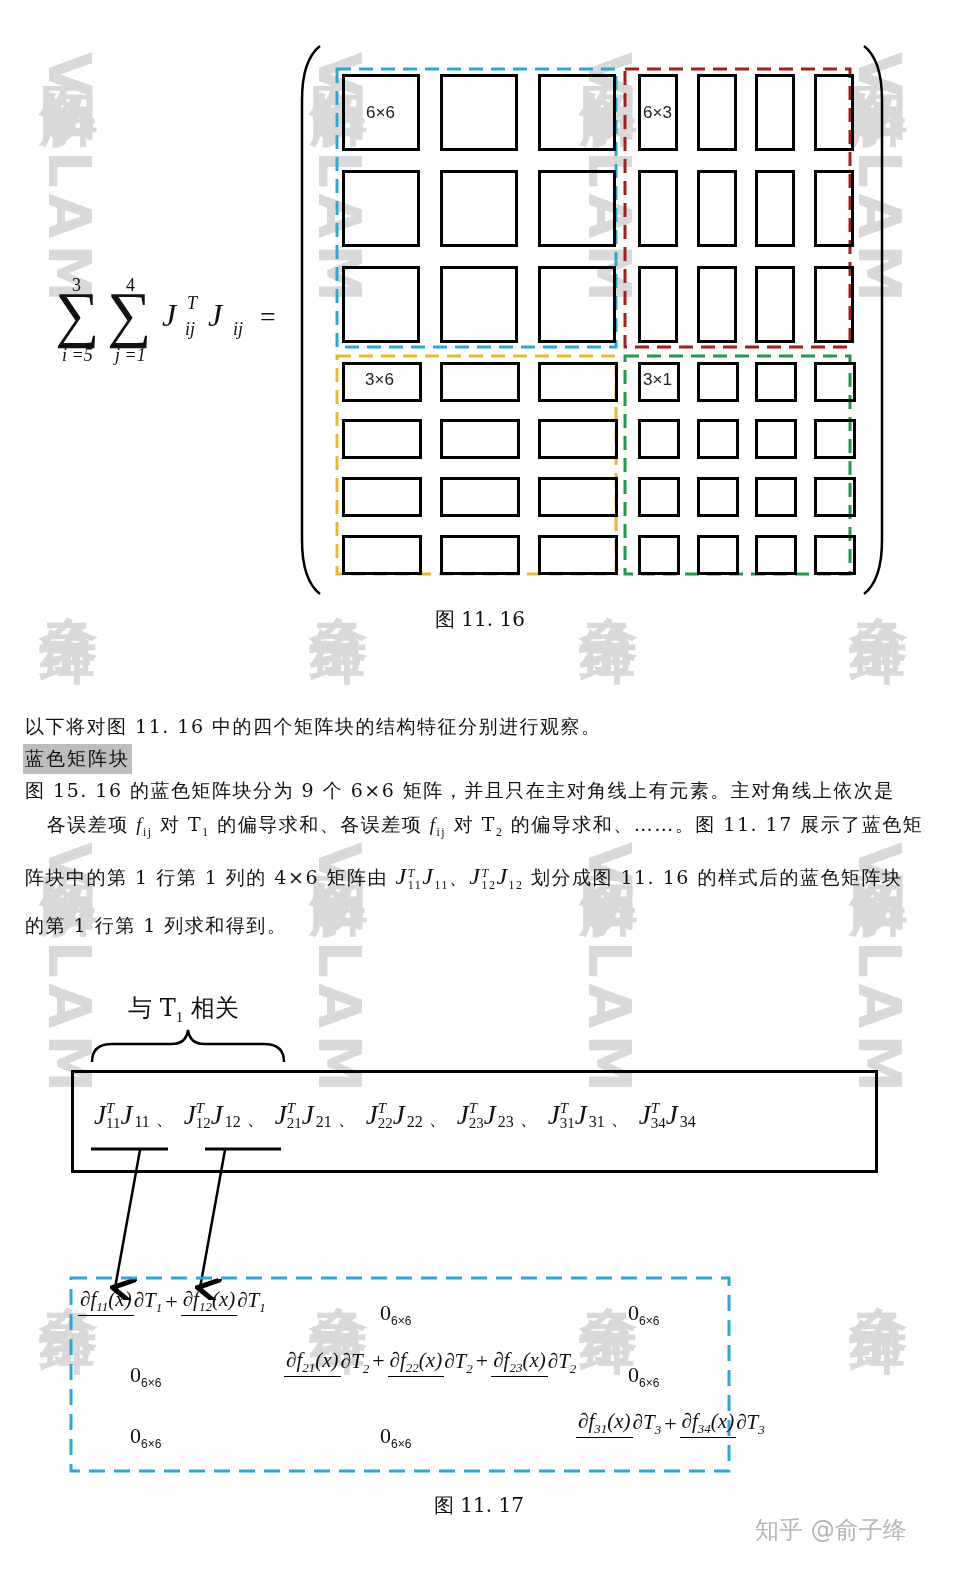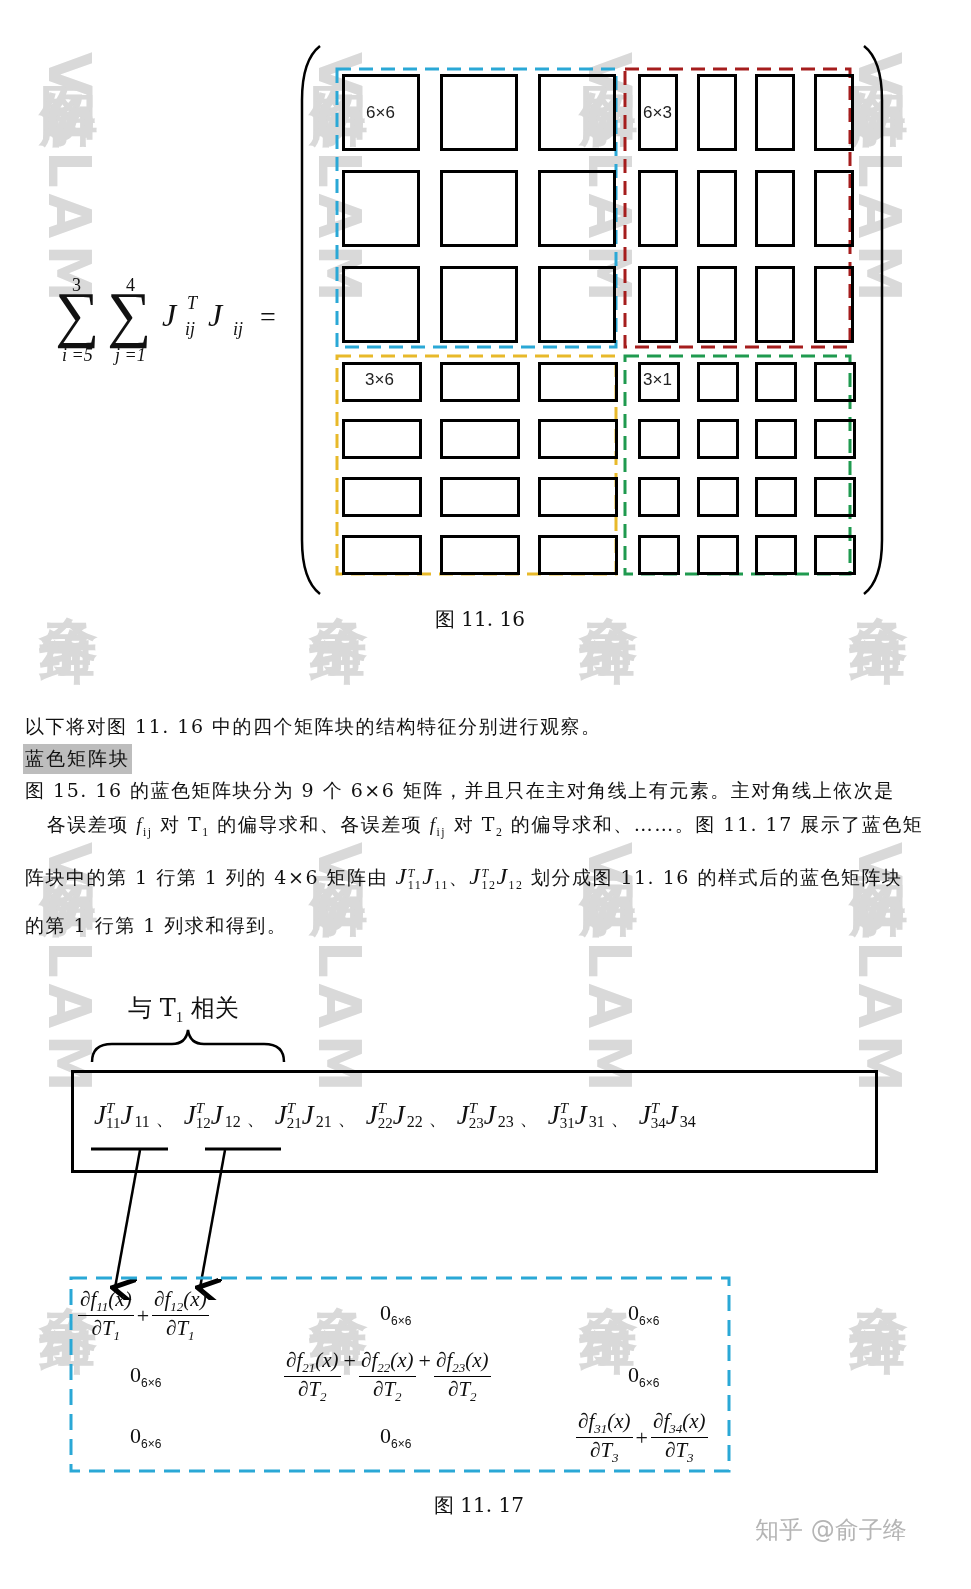--- a/index.html
+++ b/index.html
@@ -7,21 +7,21 @@
   .abs{position:absolute;}
   .wm{position:absolute;color:#d9d9d9;font-family:"DejaVu Sans",sans-serif;font-weight:bold;font-size:58px;writing-mode:vertical-rl;letter-spacing:6px;line-height:1;user-select:none;}
   .cell{position:absolute;border:3px solid #000;box-sizing:border-box;background:transparent;}
   .cell-label{position:absolute;font-family:"Liberation Sans",sans-serif;font-size:17px;color:#222;}
   .serif{font-family:"Liberation Serif",serif;}
   .it{font-style:italic;}
   .cn{font-family:"DejaVu Serif",serif;}
   .para{position:absolute;left:25px;width:920px;font-size:19px;line-height:1;letter-spacing:1.5px;}
   sub,sup{font-size:62%;}
   .jt{display:inline-block;position:relative;font-family:"Liberation Serif",serif;font-style:italic;font-size:27px;}
-  .frac{display:inline-flex;flex-direction:column;align-items:center;vertical-align:middle;font-family:"Liberation Serif",serif;font-style:italic;font-size:21px;line-height:1.15;}
+  .frac{display:inline-flex;flex-direction:row;align-items:center;vertical-align:middle;font-family:"Liberation Serif",serif;font-style:italic;font-size:21px;line-height:1.15;}
   .frac .num{border-bottom:1.5px solid #000;padding:0 2px;}
   .zero{position:absolute;font-family:"Liberation Serif",serif;font-size:22px;}
   .zero sub{font-family:"Liberation Sans",sans-serif;font-size:12px;}
 </style>
 </head>
 <body>
 
 <div class="wm" style="left:40px;top:40px;">图解VSLAM</div>
 <div class="wm" style="left:310px;top:40px;">图解VSLAM</div>
 <div class="wm" style="left:580px;top:40px;">图解VSLAM</div>

